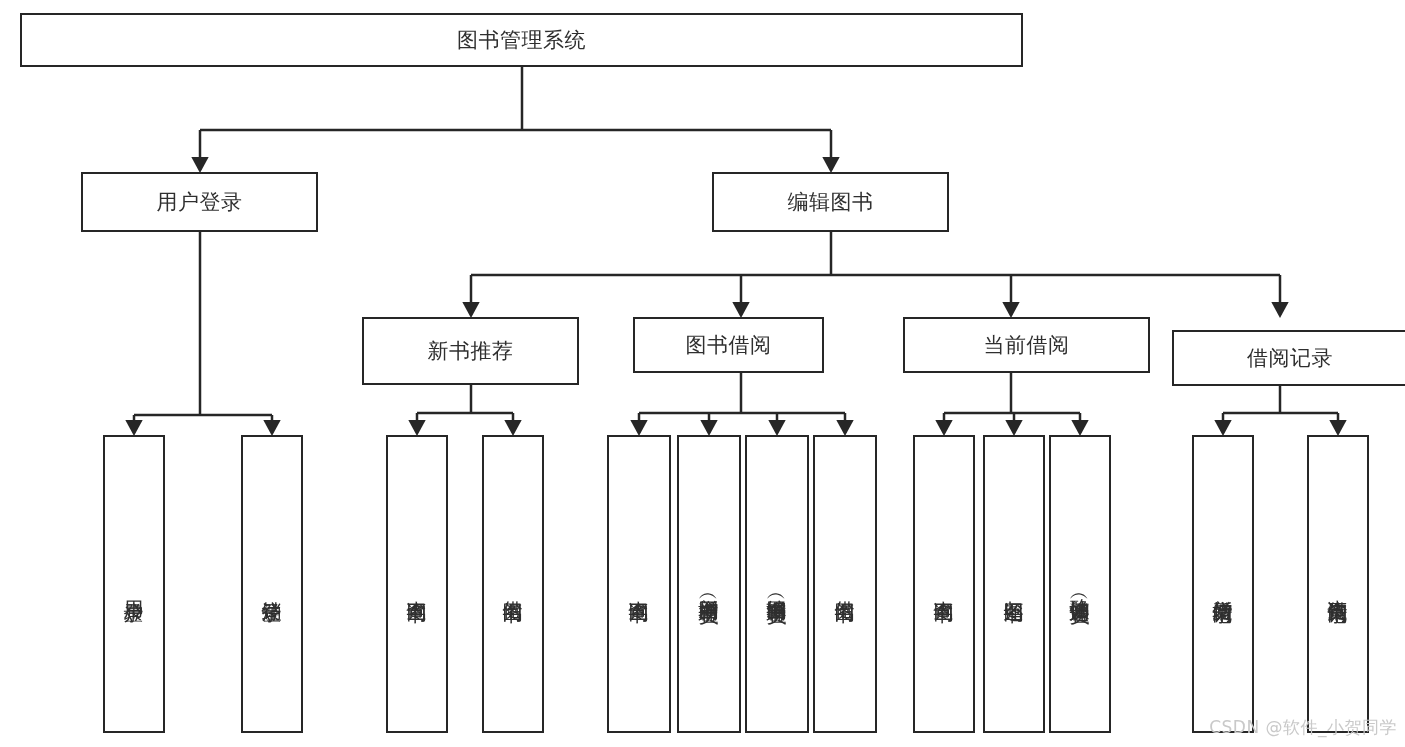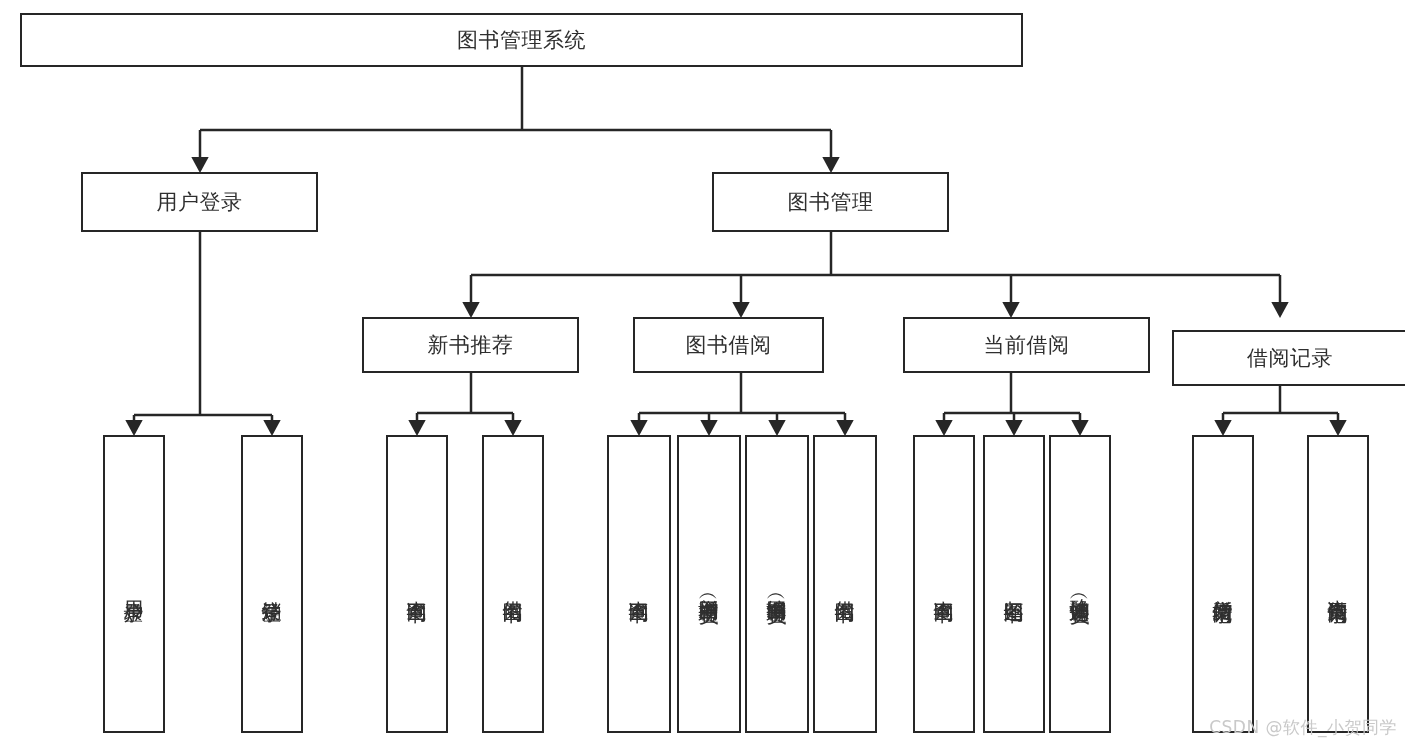--- a/index.html
+++ b/index.html
@@ -116,23 +116,23 @@
   </svg>
 
   <div id="nodes-layer">
       <div class="node" style="left: 20px; top: 13px; width: 1003px; height: 54px;">
         <span class="label">图书管理系统</span>
       </div>
       <div class="node" style="left: 81px; top: 172px; width: 237px; height: 60px;">
         <span class="label">用户登录</span>
       </div>
       <div class="node" style="left: 712px; top: 172px; width: 237px; height: 60px;">
-        <span class="label">图书管理</span>
+        <span class="label">编辑图书</span>
       </div>
-      <div class="node" style="left: 362px; top: 317px; width: 217px; height: 56px;">
+      <div class="node" style="left: 362px; top: 317px; width: 217px; height: 68px;">
         <span class="label">新书推荐</span>
       </div>
       <div class="node" style="left: 633px; top: 317px; width: 191px; height: 56px;">
         <span class="label">图书借阅</span>
       </div>
       <div class="node" style="left: 903px; top: 317px; width: 247px; height: 56px;">
         <span class="label">当前借阅</span>
       </div>
       <div class="node" style="left: 1172px; top: 330px; width: 236px; height: 56px;">
         <span class="label">借阅记录</span>

